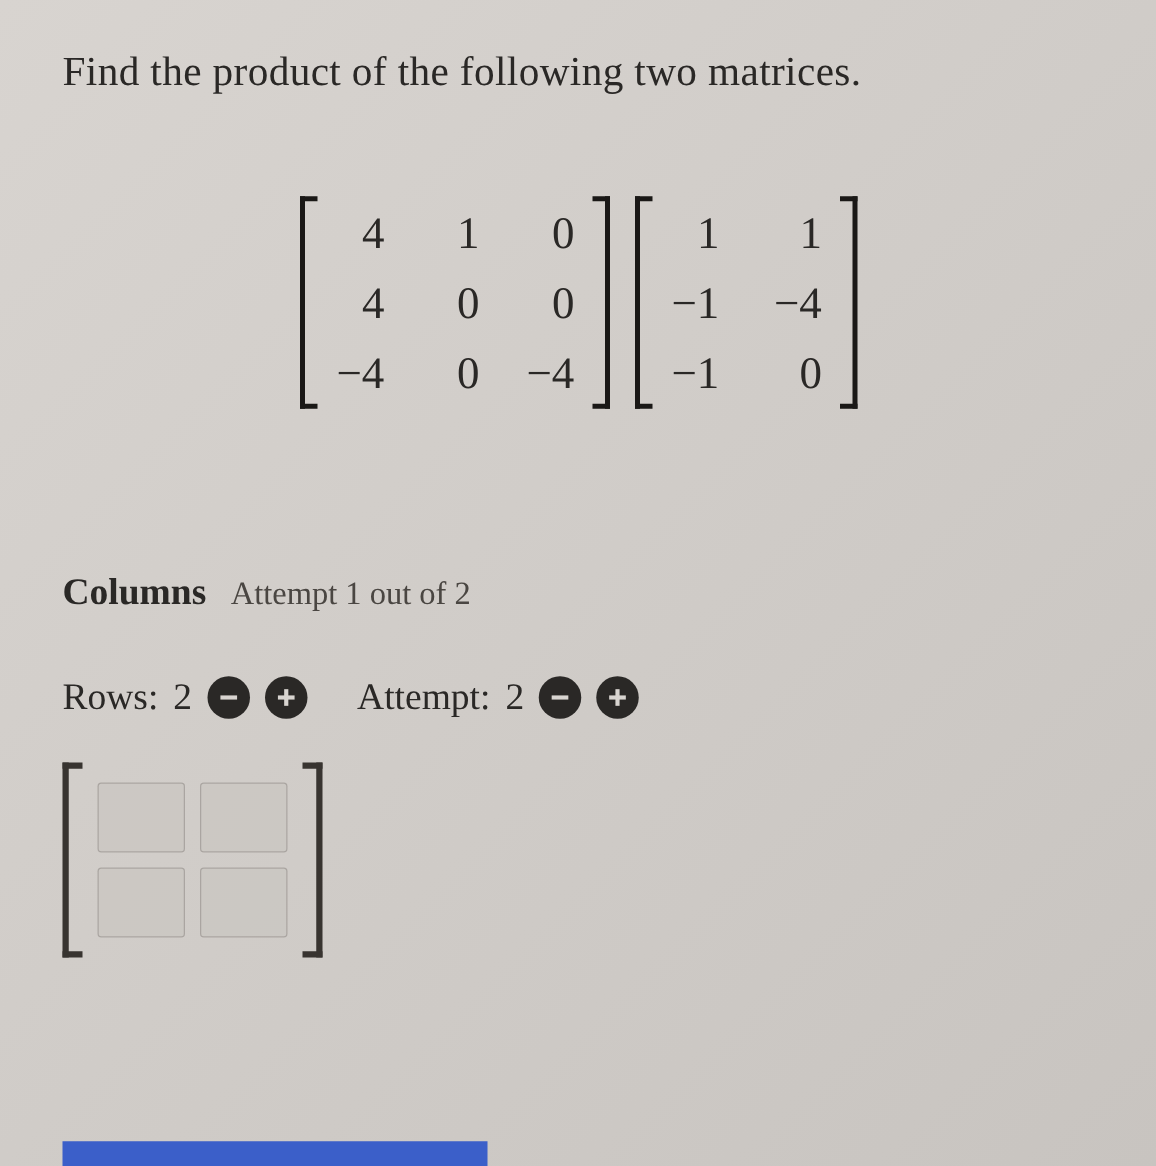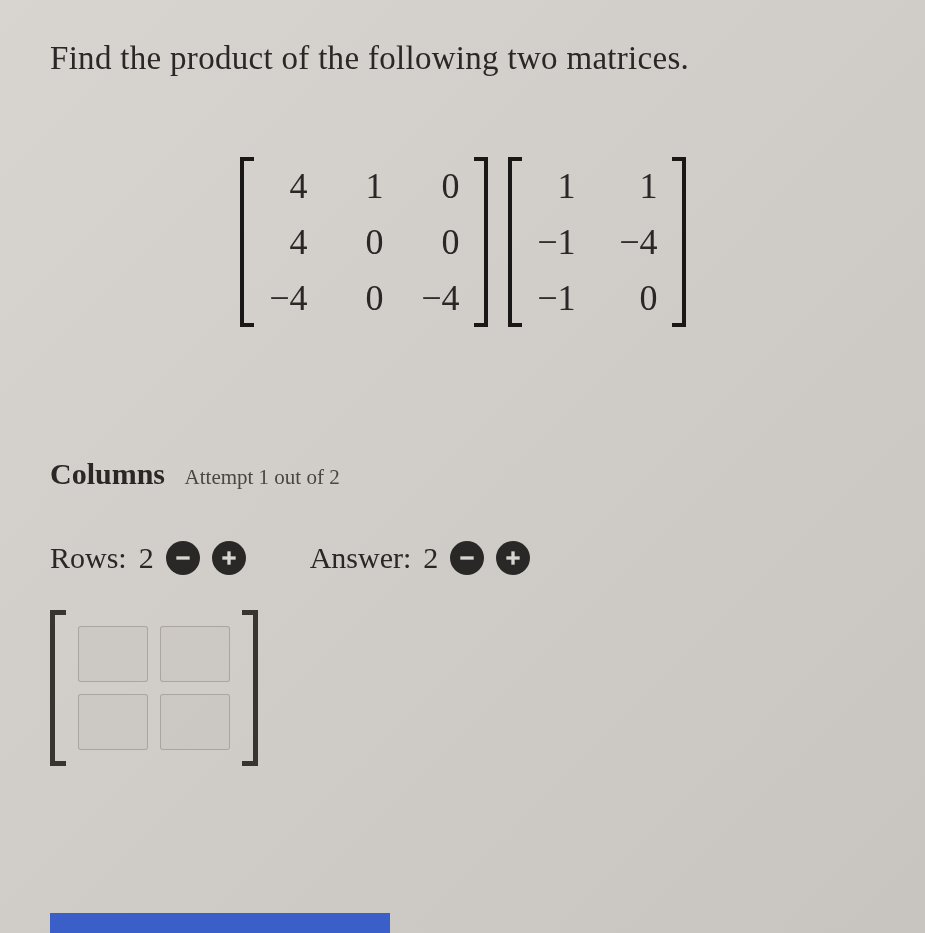--- a/index.html
+++ b/index.html
@@ -72,28 +72,28 @@
     }
     .answer-line {
       font-size: 30px;
       margin-bottom: 50px;
     }
     .answer-label {
       font-weight: bold;
     }
     .attempt {
       font-weight: 400;
-      font-size: 21px;
+      font-size: 26px;
       color: #4a4642;
       margin-left: 12px;
     }
     .dim-controls {
       display: flex;
       align-items: center;
-      gap: 64px;
+      gap: 40px;
       font-size: 30px;
       margin-bottom: 35px;
     }
     .dim-group {
       display: flex;
       align-items: center;
       gap: 12px;
     }
     .circ-btn {
       width: 34px;
@@ -202,21 +202,21 @@
         </svg>
     </span>
     <span class="circ-btn">
       <svg viewBox="0 0 24 24">
           <rect x="10" y="4" width="4" height="16" fill="currentColor"></rect>
           <rect x="4" y="10" width="16" height="4" fill="currentColor"></rect>
         </svg>
     </span>
   </div>
   <div class="dim-group">
-    <span>Answer:</span>
+    <span>Attempt:</span>
     <span>2</span>
     <span class="circ-btn">
       <svg viewBox="0 0 24 24">
           <rect x="4" y="10" width="16" height="4" fill="currentColor"></rect>
         </svg>
     </span>
     <span class="circ-btn">
       <svg viewBox="0 0 24 24">
           <rect x="10" y="4" width="4" height="16" fill="currentColor"></rect>
           <rect x="4" y="10" width="16" height="4" fill="currentColor"></rect>

